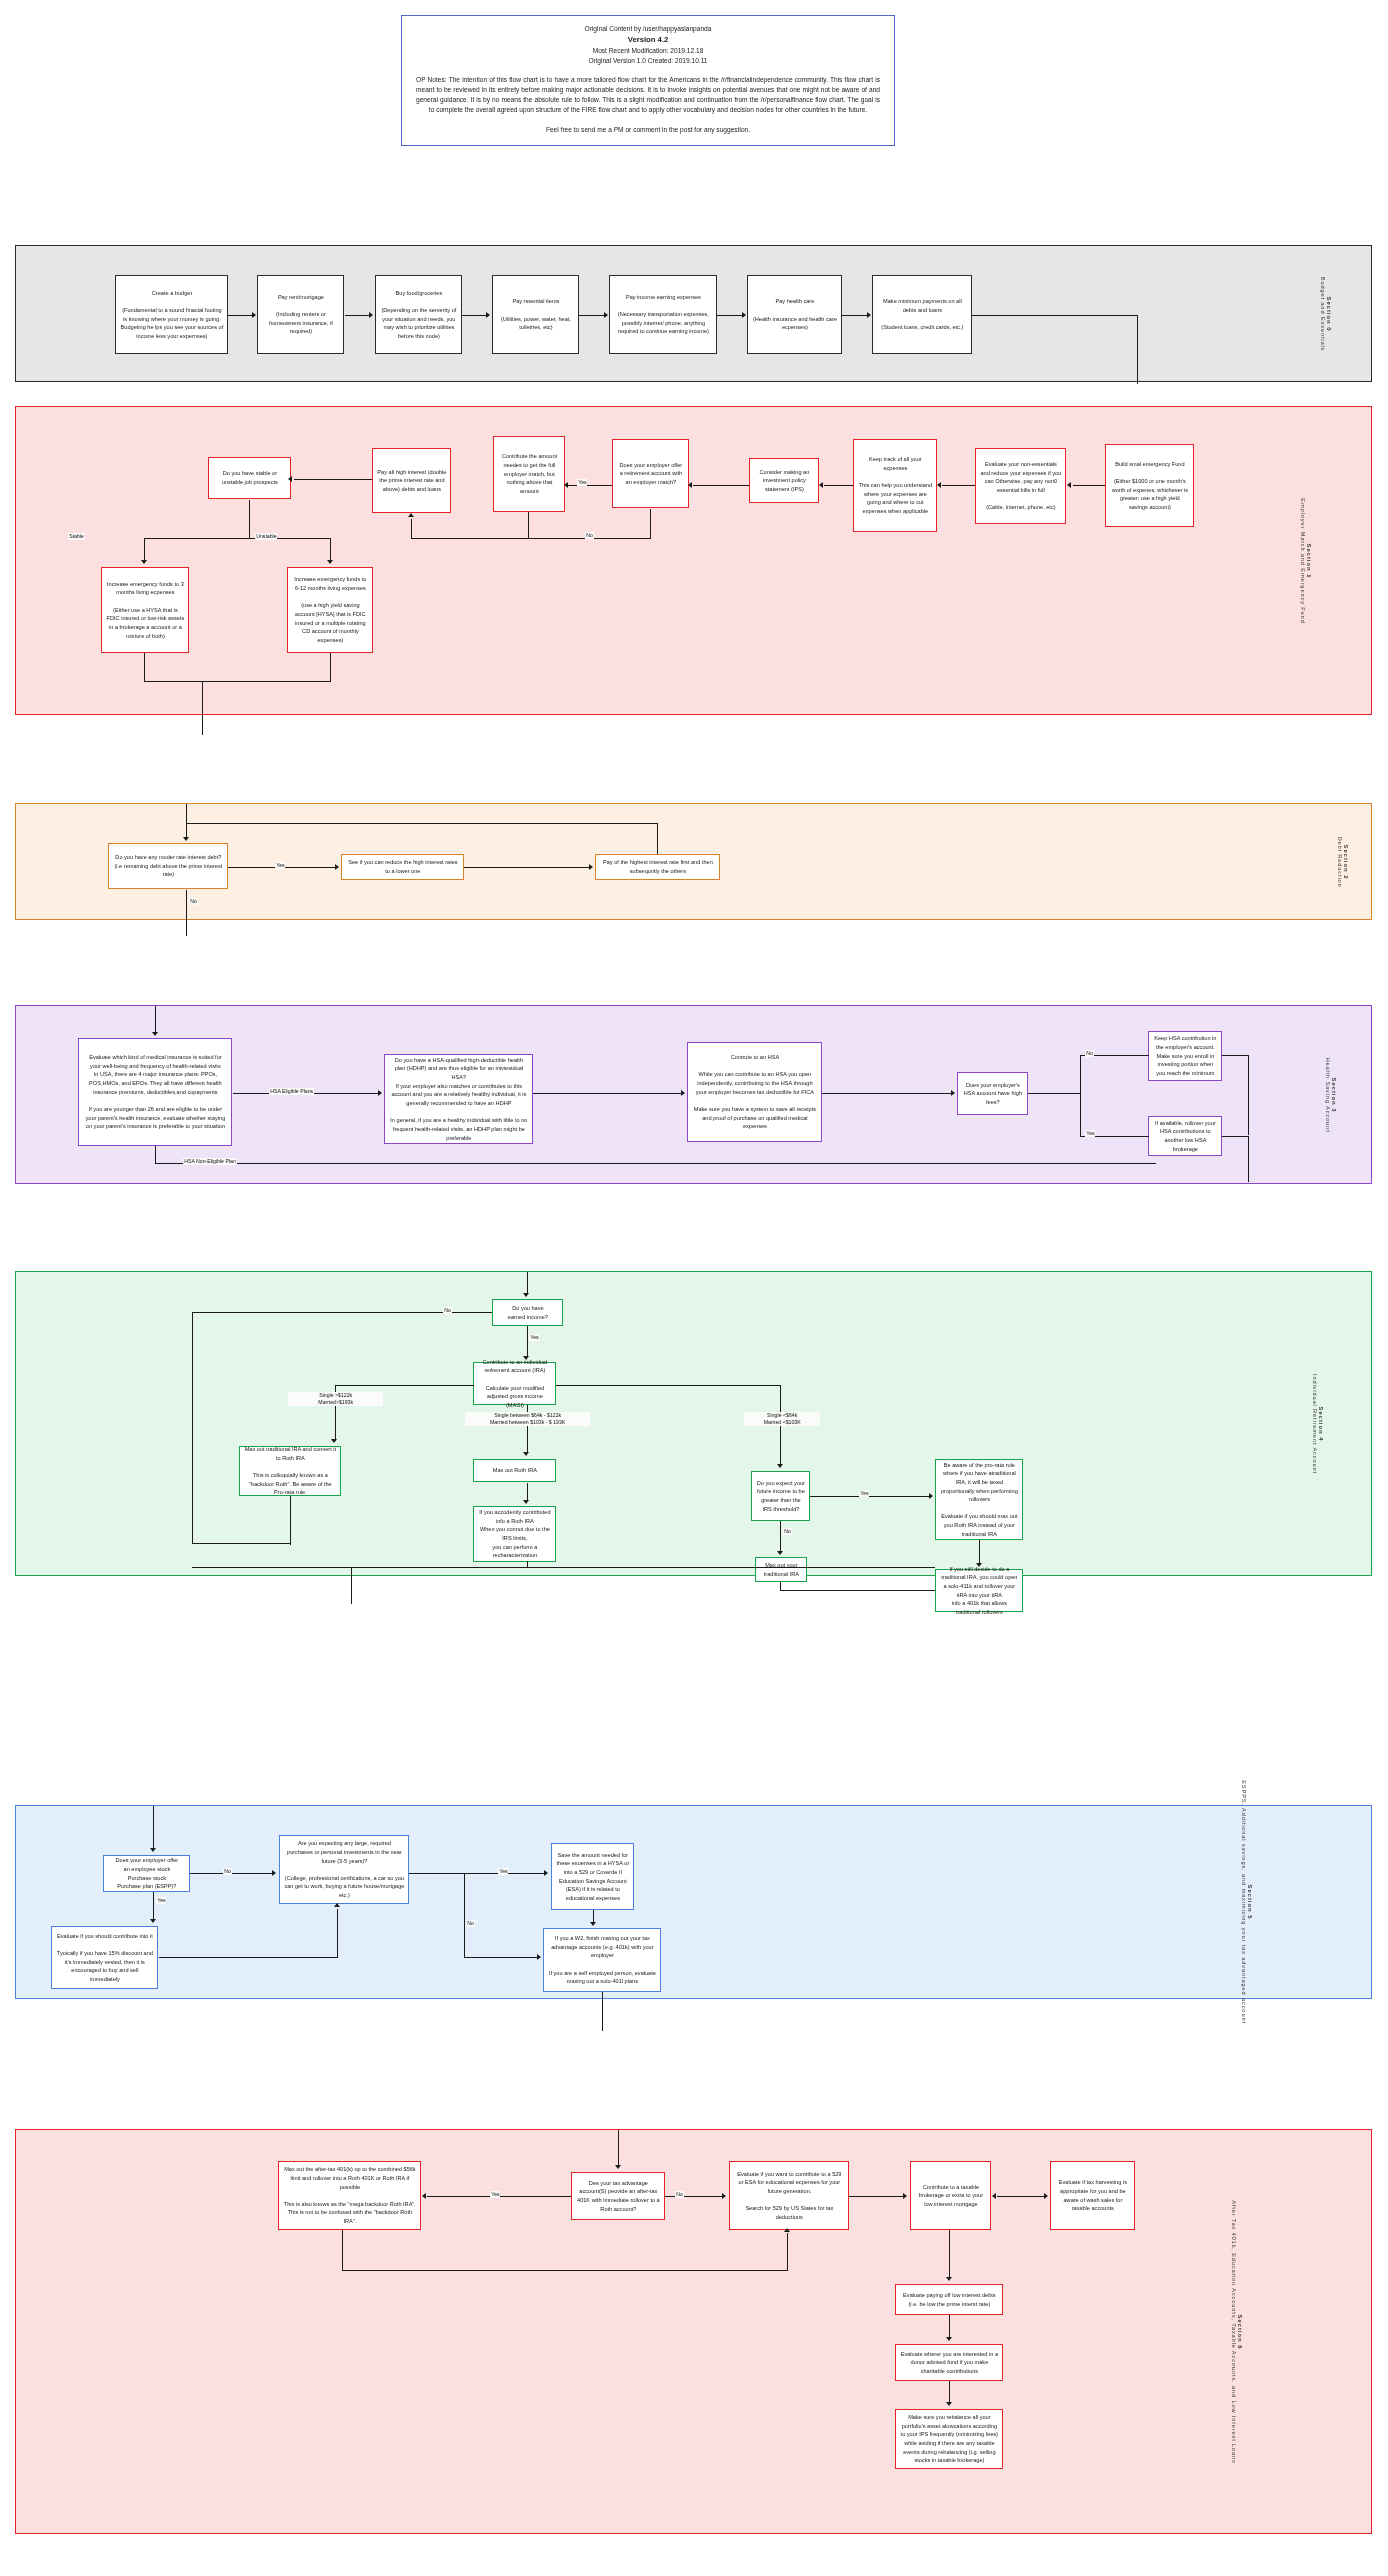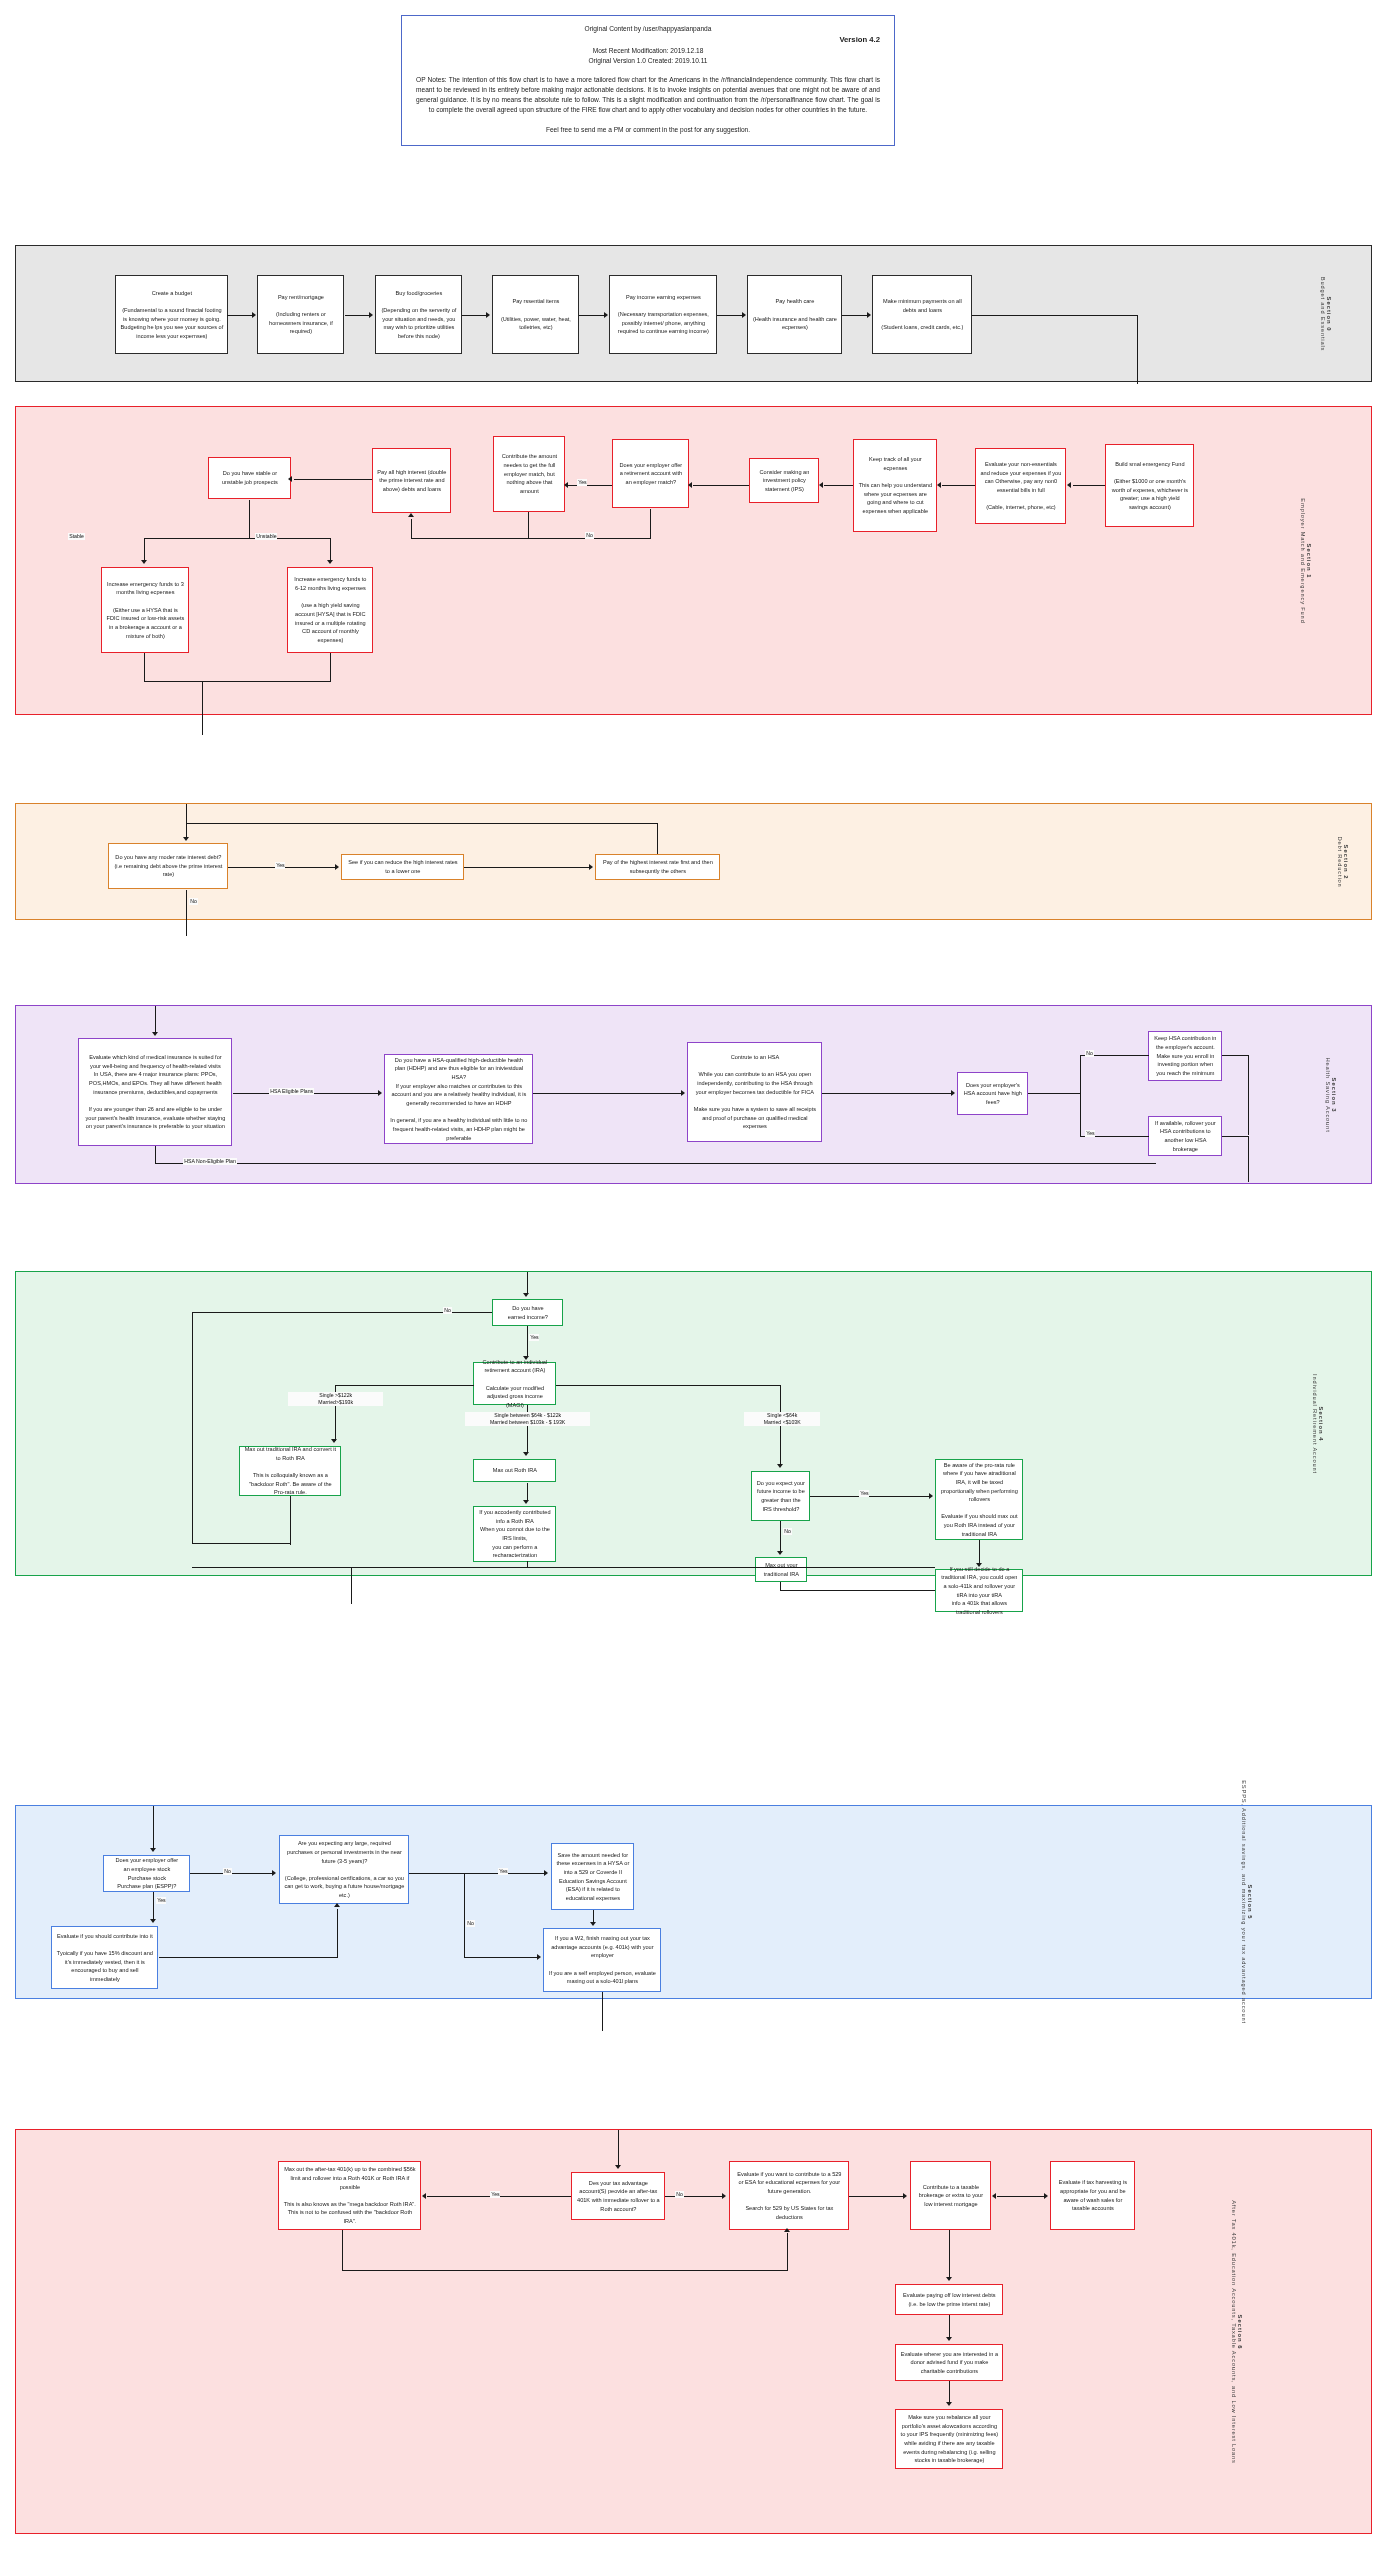--- a/index.html
+++ b/index.html
@@ -7,21 +7,21 @@
   #page{position:relative;width:1388px;height:2576px;overflow:hidden;background:#fff;}
 
   
   .header-note{
     position:absolute;left:401px;top:15.4px;width:494px;
     border:1.5px solid #4d68c9;background:#fff;
     padding:7.7px 14px 10.8px 14px;box-sizing:border-box;
     text-align:center;font-size:6.6px;line-height:1.45;
   }
   .header-note .ln{display:block;}
-  .header-note .ver{font-weight:bold;font-size:7.7px;margin:0.8px 0;text-align:right;}
+  .header-note .ver{font-weight:bold;font-size:7.7px;margin:0.8px 0;}
   .header-note .para{margin-top:10px;text-align:justify;text-align-last:center;line-height:1.5;}
   .header-note .foot{margin-top:10px;}
 
   
   .section{position:absolute;box-sizing:border-box;}
   .section-label{
     position:absolute;right:3.1px;top:50%;transform:translateY(-50%) rotate(90deg);
     transform-origin:center center;white-space:nowrap;
     font-size:5.8px;letter-spacing:0.8px;color:#3a3a3a;text-align:center;
   }

